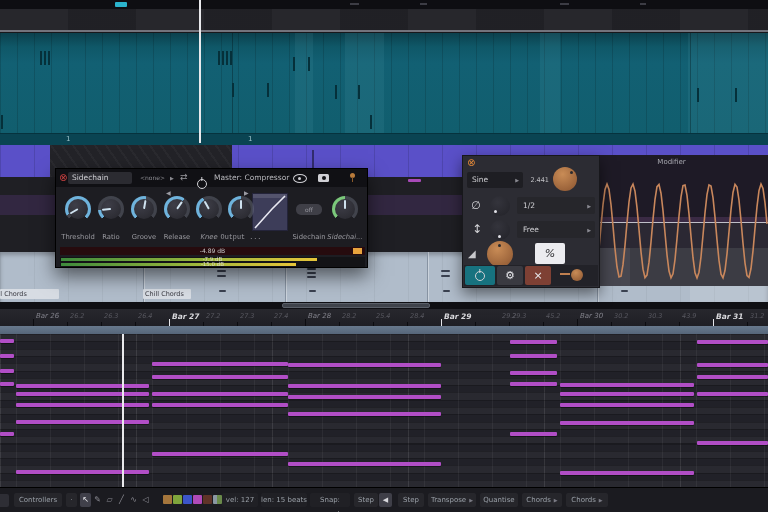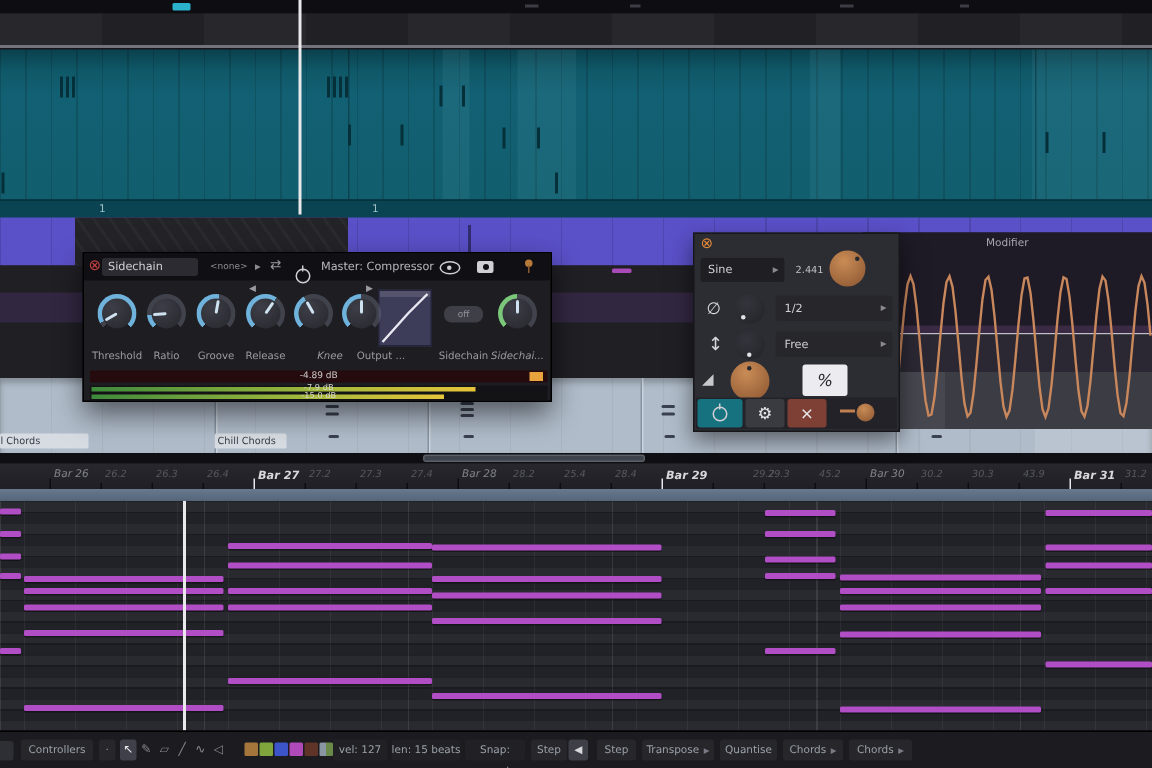--- a/index.html
+++ b/index.html
@@ -403,27 +403,27 @@
         <div class="kring" style="background: conic-gradient(from -135deg, rgb(111, 179, 220) 0deg, rgb(111, 179, 220) 170deg, transparent 170deg, transparent 360deg), conic-gradient(from -135deg, rgba(110, 115, 128, 0.45) 0deg, rgba(110, 115, 128, 0.45) 270deg, transparent 270deg, transparent 360deg);"></div>
         <div class="kface"></div>
         <div class="kptr" style="transform: rotate(35deg);"></div>
       </div>
       <span class="klabel" style="left: 121px;">Release</span>
       <div class="kcell" style="left: 140px;">
         <div class="kring" style="background: conic-gradient(from -135deg, rgb(111, 179, 220) 0deg, rgb(111, 179, 220) 105deg, transparent 105deg, transparent 360deg), conic-gradient(from -135deg, rgba(110, 115, 128, 0.45) 0deg, rgba(110, 115, 128, 0.45) 270deg, transparent 270deg, transparent 360deg);"></div>
         <div class="kface"></div>
         <div class="kptr" style="transform: rotate(-30deg);"></div>
       </div>
-      <span class="klabel" style="left: 164px; font-style: italic;">Knee</span>
+      <span class="klabel" style="left: 153px; font-style: italic;">Knee</span>
       <div class="kcell" style="left: 172px;">
         <div class="kring" style="background: conic-gradient(from -135deg, rgb(111, 179, 220) 0deg, rgb(111, 179, 220) 135deg, transparent 135deg, transparent 360deg), conic-gradient(from -135deg, rgba(110, 115, 128, 0.45) 0deg, rgba(110, 115, 128, 0.45) 270deg, transparent 270deg, transparent 360deg);"></div>
         <div class="kface"></div>
         <div class="kptr" style="transform: rotate(0deg);"></div>
       </div>
-      <span class="klabel" style="left: 198px;">Output ...</span>
+      <span class="klabel" style="left: 185px; font-family: Liberation Mono, monospace;">Output ...</span>
       <div class="kcell" style="left: 276px;">
         <div class="kring" style="background: conic-gradient(from -135deg, rgb(123, 200, 123) 0deg, rgb(123, 200, 123) 135deg, transparent 135deg, transparent 360deg), conic-gradient(from -135deg, rgba(110, 115, 128, 0.45) 0deg, rgba(110, 115, 128, 0.45) 270deg, transparent 270deg, transparent 360deg);"></div>
         <div class="kface"></div>
         <div class="kptr" style="transform: rotate(0deg);"></div>
       </div>
       <span class="klabel" style="left: 289px; font-style: italic;">Sidechai...</span>
     </div>
 
   <div id="wave" class="abs">
     <div class="b1"></div>

